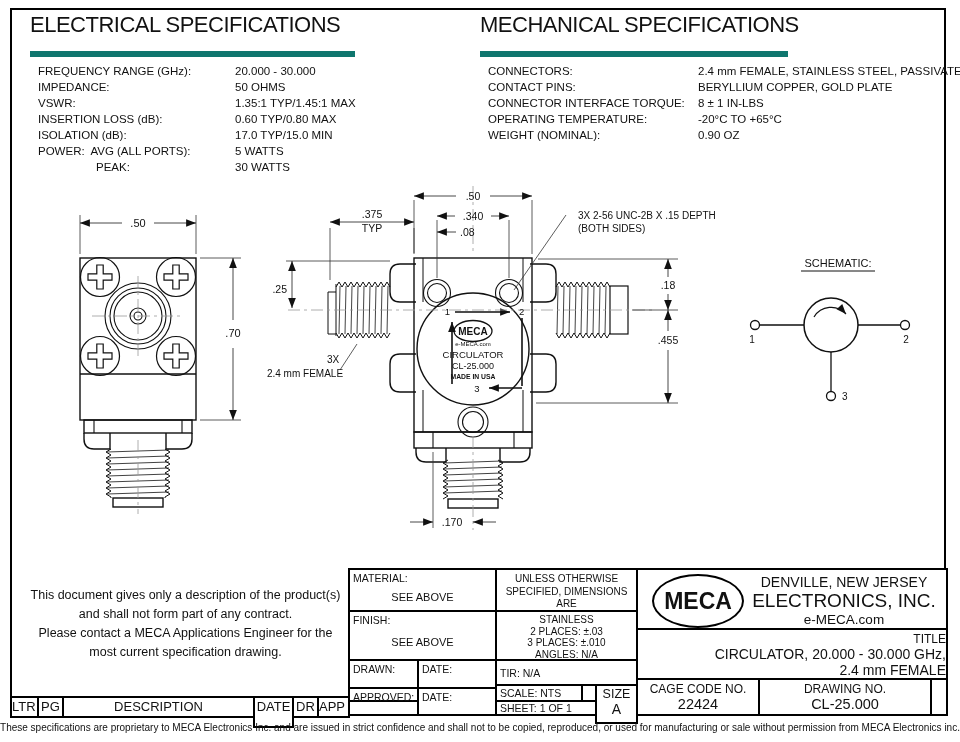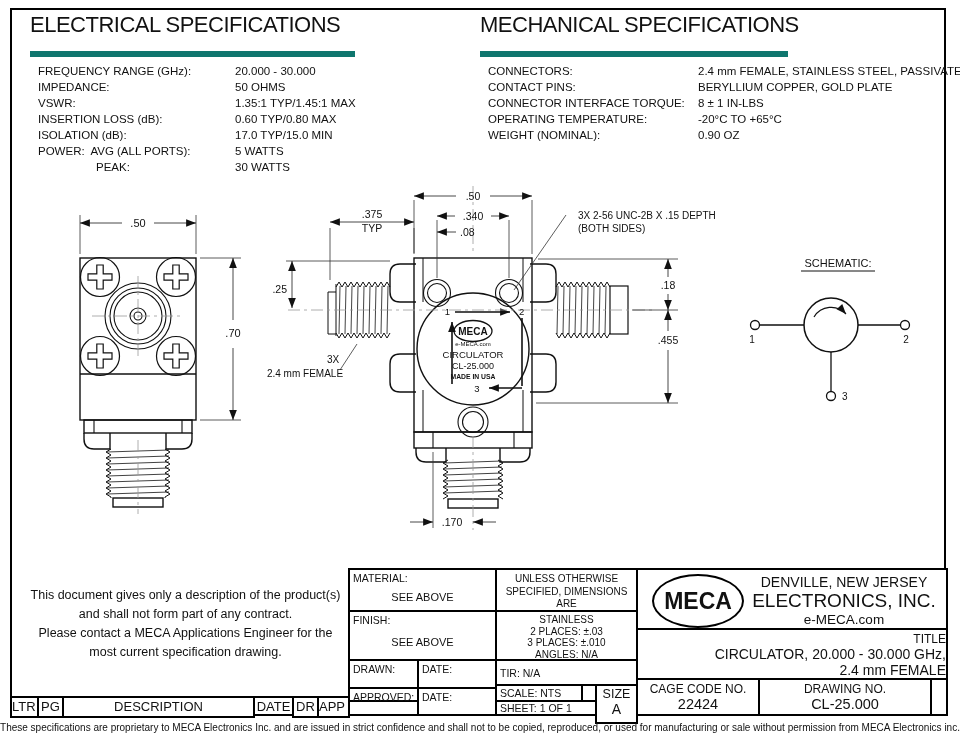--- a/index.html
+++ b/index.html
@@ -354,18 +354,18 @@
   </div>
   <div class="tb" style="left:758px;top:678px;width:174px;height:38px;text-align:center;">
     <div style="font-size:12px;margin-top:2px;">DRAWING NO.</div>
     <div style="font-size:14.5px;">CL-25.000</div>
   </div>
   <div class="tb" style="left:930px;top:678px;width:18px;height:38px;"></div>
 
   <div class="tb" style="left:10px;top:696px;width:29px;height:22px;text-align:left;font-size:13px;line-height:18px;">LTR</div>
   <div class="tb" style="left:37px;top:696px;width:27px;height:22px;text-align:center;font-size:13px;line-height:18px;">PG</div>
   <div class="tb" style="left:62px;top:696px;width:193px;height:22px;text-align:center;font-size:13px;line-height:18px;">DESCRIPTION</div>
-  <div class="tb" style="left:253px;top:696px;width:41px;height:20px;text-align:center;font-size:13px;line-height:18px;">DATE</div>
+  <div class="tb" style="left:253px;top:696px;width:41px;height:32px;text-align:center;font-size:13px;line-height:18px;">DATE</div>
   <div class="tb" style="left:292px;top:696px;width:27px;height:22px;text-align:center;font-size:13px;line-height:18px;">DR</div>
   <div class="tb" style="left:317px;top:696px;width:33px;height:22px;text-align:left;font-size:13px;line-height:18px;">APP</div>
 
   <div class="footer">These specifications are proprietary to MECA Electronics Inc. and are  issued in strict confidence and shall not to be copied, reproduced, or used for manufacturing or sale without permission from MECA Electronics inc.</div>
 </div>
 
 </body></html>

